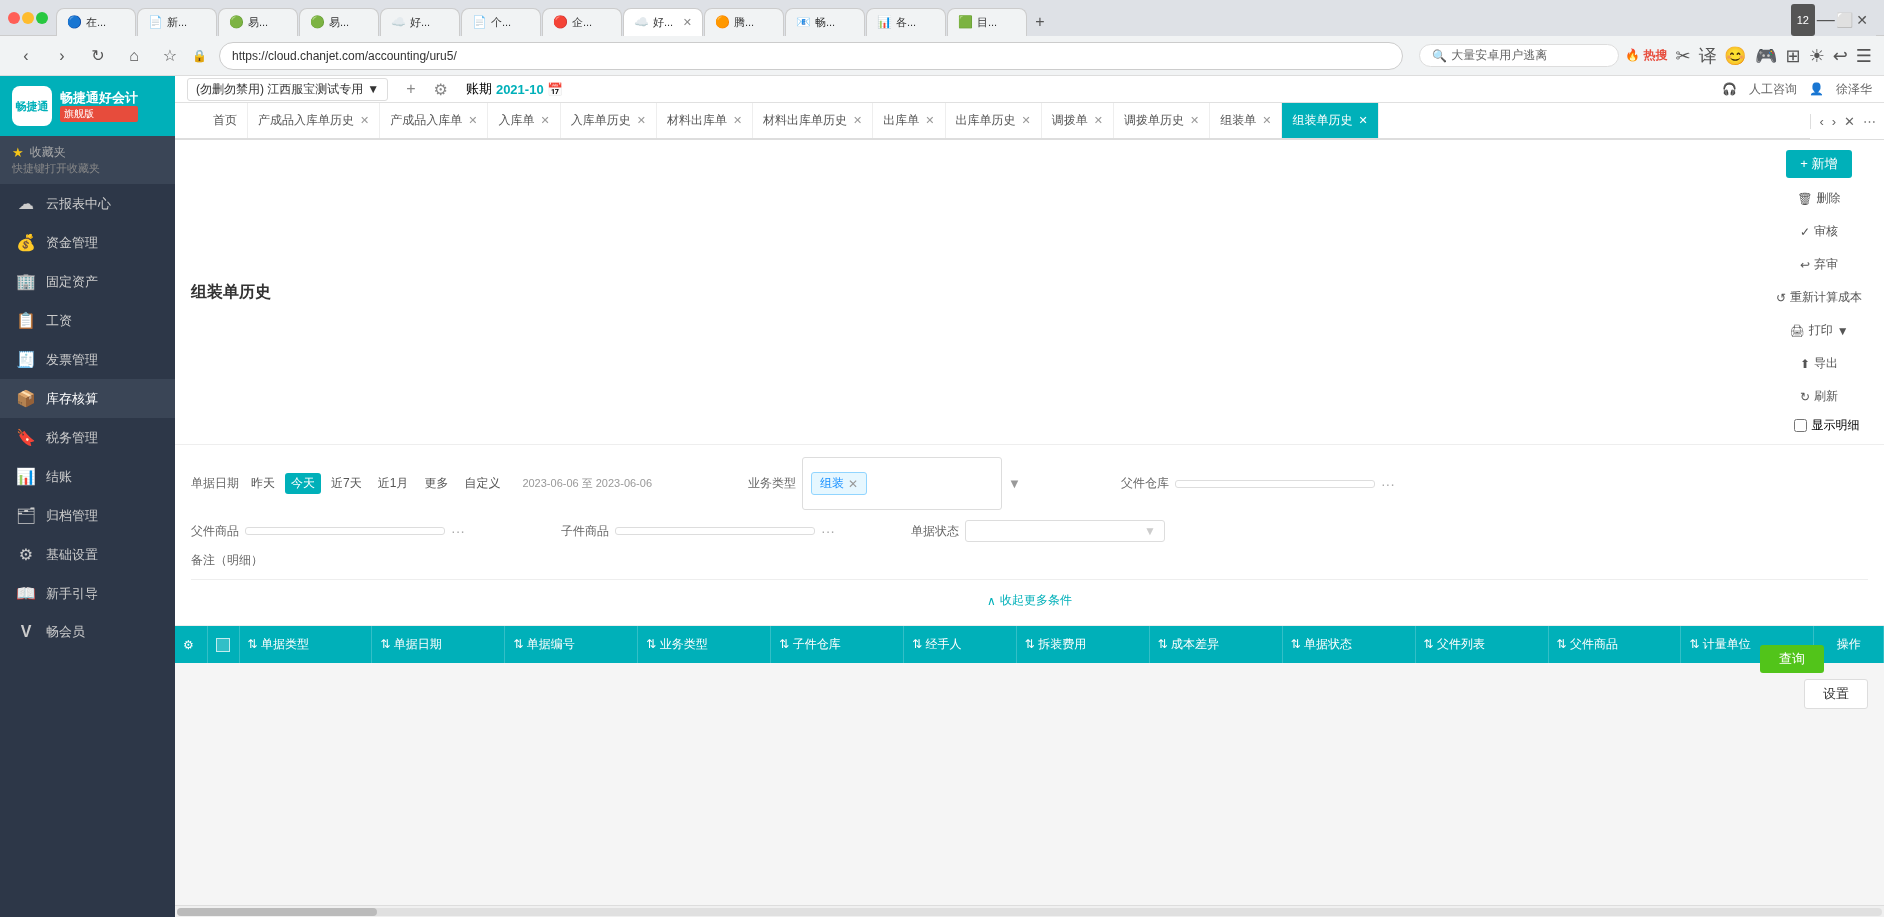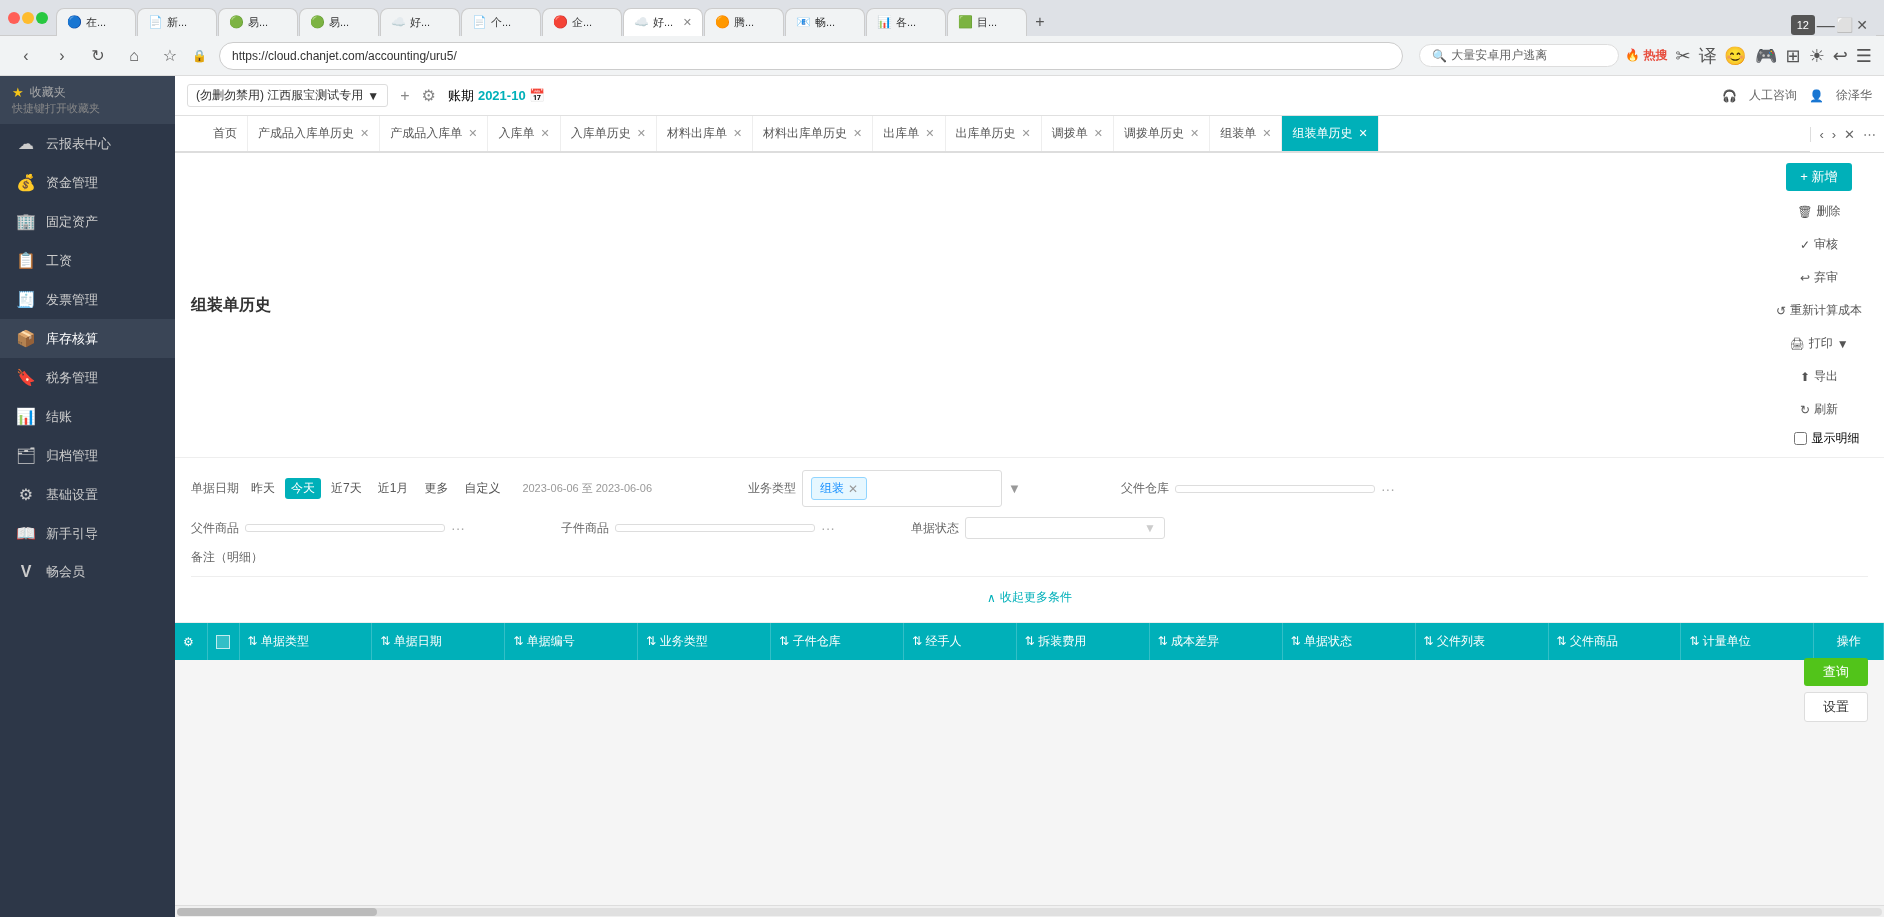--- a/index.html
+++ b/index.html
@@ -28,21 +28,21 @@
     .sidebar-favorites-title { color: #aaa; font-size: 12px; }
     .sidebar-favorites-hint { color: #888; font-size: 11px; }
     .sidebar-nav { flex: 1; overflow-y: auto; }
     .nav-item { display: flex; align-items: center; gap: 10px; padding: 10px 16px; cursor: pointer; color: #ccc; font-size: 13px; }
     .nav-icon { font-size: 16px; width: 20px; text-align: center; }
 
     
     .main-content { flex: 1; display: flex; flex-direction: column; overflow: hidden; background: #f5f5f5; }
 
     
-    .top-bar { background: #fff; border-bottom: 1px solid #e0e0e0; padding: 0 12px; height: 40px; display: flex; align-items: center; gap: 12px; }
+    .top-bar { background: #fff; border-bottom: 1px solid #e0e0e0; padding: 0 12px; height: 27px; display: flex; align-items: center; gap: 18px; }
     .company-selector { display: flex; align-items: center; gap: 4px; font-size: 12px; color: #333; cursor: pointer; border: 1px solid #ddd; padding: 2px 8px; border-radius: 3px; }
     .top-bar-right { margin-left: auto; display: flex; align-items: center; gap: 12px; font-size: 12px; color: #666; }
 
     
     .tab-nav { background: #fff; border-bottom: 1px solid #ddd; display: flex; align-items: center; overflow-x: auto; white-space: nowrap; height: 36px; padding-left: 28px; }
     .tab-nav::-webkit-scrollbar { height: 3px; }
     .tab-nav-item { display: inline-flex; align-items: center; padding: 0 10px; height: 36px; font-size: 12px; color: #555; cursor: pointer; border-right: 1px solid #eee; gap: 4px; white-space: nowrap; }
     .tab-nav-item.active { background: #00b0b9; color: #fff; }
     .tab-nav-item .tab-x { font-size: 11px; color: #999; cursor: pointer; margin-left: 2px; }
     .tab-nav-item.active .tab-x { color: #fff; }
@@ -138,21 +138,21 @@
     <div class="browser-tab">
       <span style="font-size:12px;">📊</span>
       <span style="font-size:11px;">各...</span>
     </div>
     <div class="browser-tab">
       <span style="font-size:12px;">🟩</span>
       <span style="font-size:11px;">目...</span>
     </div>
     <div style="width:24px;height:28px;display:flex;align-items:center;justify-content:center;cursor:pointer;font-size:16px;color:#555;">+</div>
     <div style="margin-left:auto;display:flex;align-items:center;gap:2px;padding-right:8px;">
-      <div style="width:24px;height:20px;background:#555;border-radius:3px;display:flex;align-items:center;justify-content:center;color:#fff;font-size:11px;">12</div>
+      <div style="width:24px;height:32px;background:#555;border-radius:3px;display:flex;align-items:center;justify-content:center;color:#fff;font-size:11px;">12</div>
       <div style="font-size:18px;color:#555;cursor:pointer;">—</div>
       <div style="font-size:14px;color:#555;cursor:pointer;">⬜</div>
       <div style="font-size:14px;color:#555;cursor:pointer;">✕</div>
     </div>
   </div>
 </div>
 
 <div class="browser-controls">
   <button class="nav-btn">‹</button>
   <button class="nav-btn">›</button>
@@ -178,20 +178,29 @@
     <span style="cursor:pointer;">⊞</span>
     <span style="cursor:pointer;">☀</span>
     <span style="cursor:pointer;">↩</span>
     <span style="cursor:pointer;">☰</span>
   </div>
 </div>
 
 <div class="app-container">
 
   <div class="sidebar">
+    <div class="sidebar-header">
+      <div class="sidebar-logo">
+        <span style="font-size:11px;font-weight:bold;">畅捷通</span>
+      </div>
+      <div>
+        <div class="sidebar-title">畅捷通好会计</div>
+        <div class="sidebar-subtitle">旗舰版</div>
+      </div>
+    </div>
     <div class="sidebar-favorites">
       <div style="display:flex;align-items:center;gap:6px;">
         <span style="color:#f5c518;">★</span>
         <span class="sidebar-favorites-title">收藏夹</span>
       </div>
       <div class="sidebar-favorites-hint">快捷键打开收藏夹</div>
     </div>
     <div class="sidebar-nav">
       <div class="nav-item">
         <span class="nav-icon">☁</span>
@@ -381,21 +390,21 @@
               <span class="date-btn">近7天</span>
               <span class="date-btn">近1月</span>
               <span class="date-btn">更多</span>
               <span class="date-btn">自定义</span>
             </div>
           </div>
           <div style="font-size:11px;color:#999;">2023-06-06 至 2023-06-06</div>
 
           <div class="filter-row-item" style="margin-left:80px;">
             <span class="filter-label">业务类型</span>
-            <div style="display:flex;align-items:center;gap:4px;border:1px solid #ddd;border-radius:3px;padding:6px 8px;min-width:200px;">
+            <div style="display:flex;align-items:center;gap:4px;border:1px solid #ddd;border-radius:3px;padding:14px 8px;min-width:200px;">
               <div class="filter-tag">
                 <span>组装</span>
                 <span class="filter-tag-x">✕</span>
               </div>
             </div>
             <span style="cursor:pointer;color:#999;">▼</span>
           </div>
 
           <div class="filter-row-item" style="margin-left:84px;">
             <span class="filter-label">父件仓库</span>
@@ -436,21 +445,21 @@
           <div style="border-top:1px solid #eee;padding-top:8px;">
             <span class="collapse-btn">
               <span>∧</span>
               <span>收起更多条件</span>
             </span>
           </div>
         </div>
 
         <div style="position:absolute;right:16px;top:200px;display:flex;flex-direction:column;gap:6px;">
           <button class="btn-green" style="width:64px;">查询</button>
-          <button class="btn-secondary" style="width:64px;">设置</button>
+          <button class="btn-secondary" style="width:64px;margin-left:44px;">设置</button>
         </div>
       </div>
 
       <div class="table-container">
         <table class="data-table">
           <thead>
             <tr>
               <th class="th-settings">⚙</th>
               <th class="th-checkbox">
                 <div class="checkbox-header"></div>

